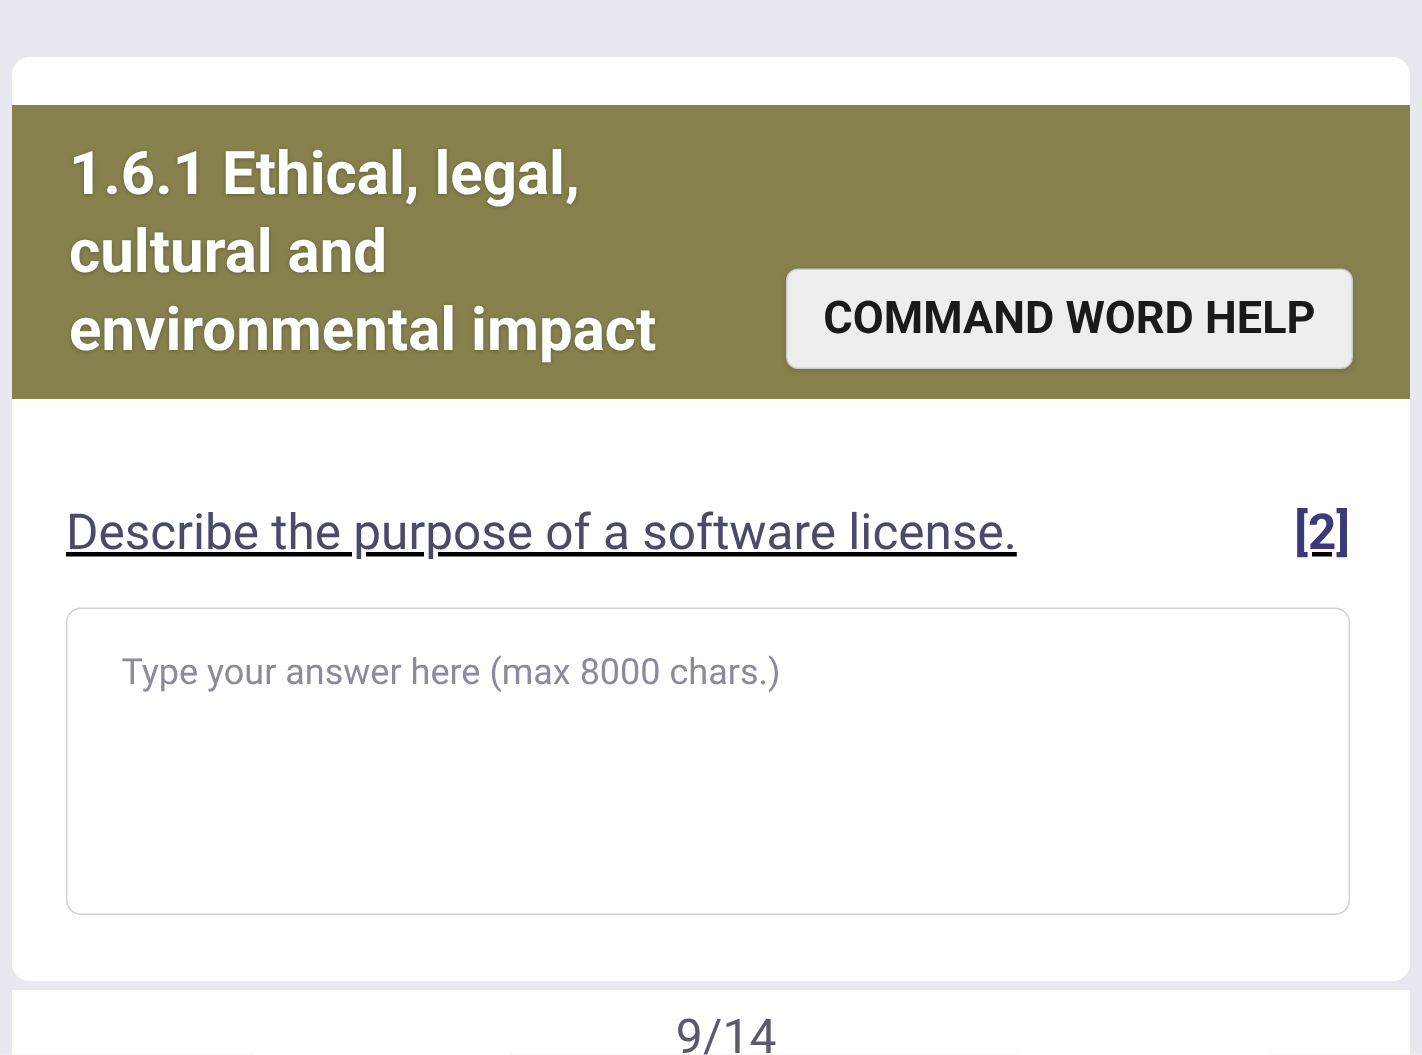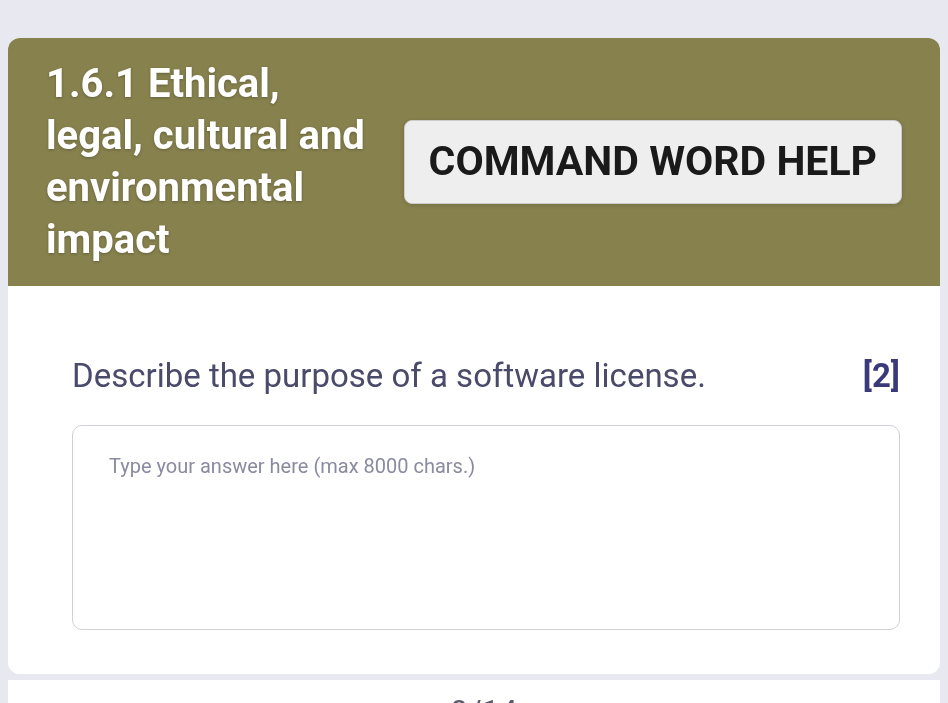--- a/index.html
+++ b/index.html
@@ -25,51 +25,53 @@
     }
     .card {
       background: #fff;
       border-radius: 12px;
       overflow: hidden;
       margin-bottom: 6px;
     }
     .header {
       background: #86814d;
       display: flex;
-      align-items: center;
+      align-items: flex-end;
       justify-content: space-between;
       padding: 20px 38px;
       gap: 20px;
+      margin-top: 32px;
     }
     .header-title {
       color: #fff;
       font-size: 40px;
       font-weight: 700;
       line-height: 1.3;
       text-shadow: 0 1px 3px rgba(0,0,0,0.25);
       flex: 1;
     }
     .help-button {
       background: #eeeeee;
       border: 1px solid #ccc;
       border-radius: 8px;
       padding: 10px 24px;
-      font-size: 41px;
+      font-size: 30px;
       font-weight: 700;
       color: #1a1a1a;
       text-align: center;
       cursor: pointer;
       line-height: 1.5;
       min-width: 240px;
       font-family: inherit;
       box-shadow: 0 1px 4px rgba(0,0,0,0.15);
     }
     .content {
       background: #fff;
-      padding: 70px 40px 40px 64px;
+      padding: 70px 40px 40px 36px;
+      text-decoration: underline;
     }
     .question-row {
       display: flex;
       justify-content: space-between;
       align-items: baseline;
       margin-bottom: 30px;
       gap: 20px;
     }
     .question-text {
       font-size: 33px;
@@ -81,21 +83,21 @@
       font-size: 33px;
       color: #3a3a7a;
       font-weight: 700;
     }
     .answer-area {
       width: 100%;
       min-height: 205px;
       border: 1px solid #d0d0d8;
       border-radius: 10px;
       padding: 28px 36px;
-      font-size: 20px;
+      font-size: 24px;
       color: #8a8aa0;
       font-family: inherit;
       resize: none;
       outline: none;
     }
     .answer-area::placeholder {
       color: #8a8aa0;
     }
     .footer {
       background: #fff;

